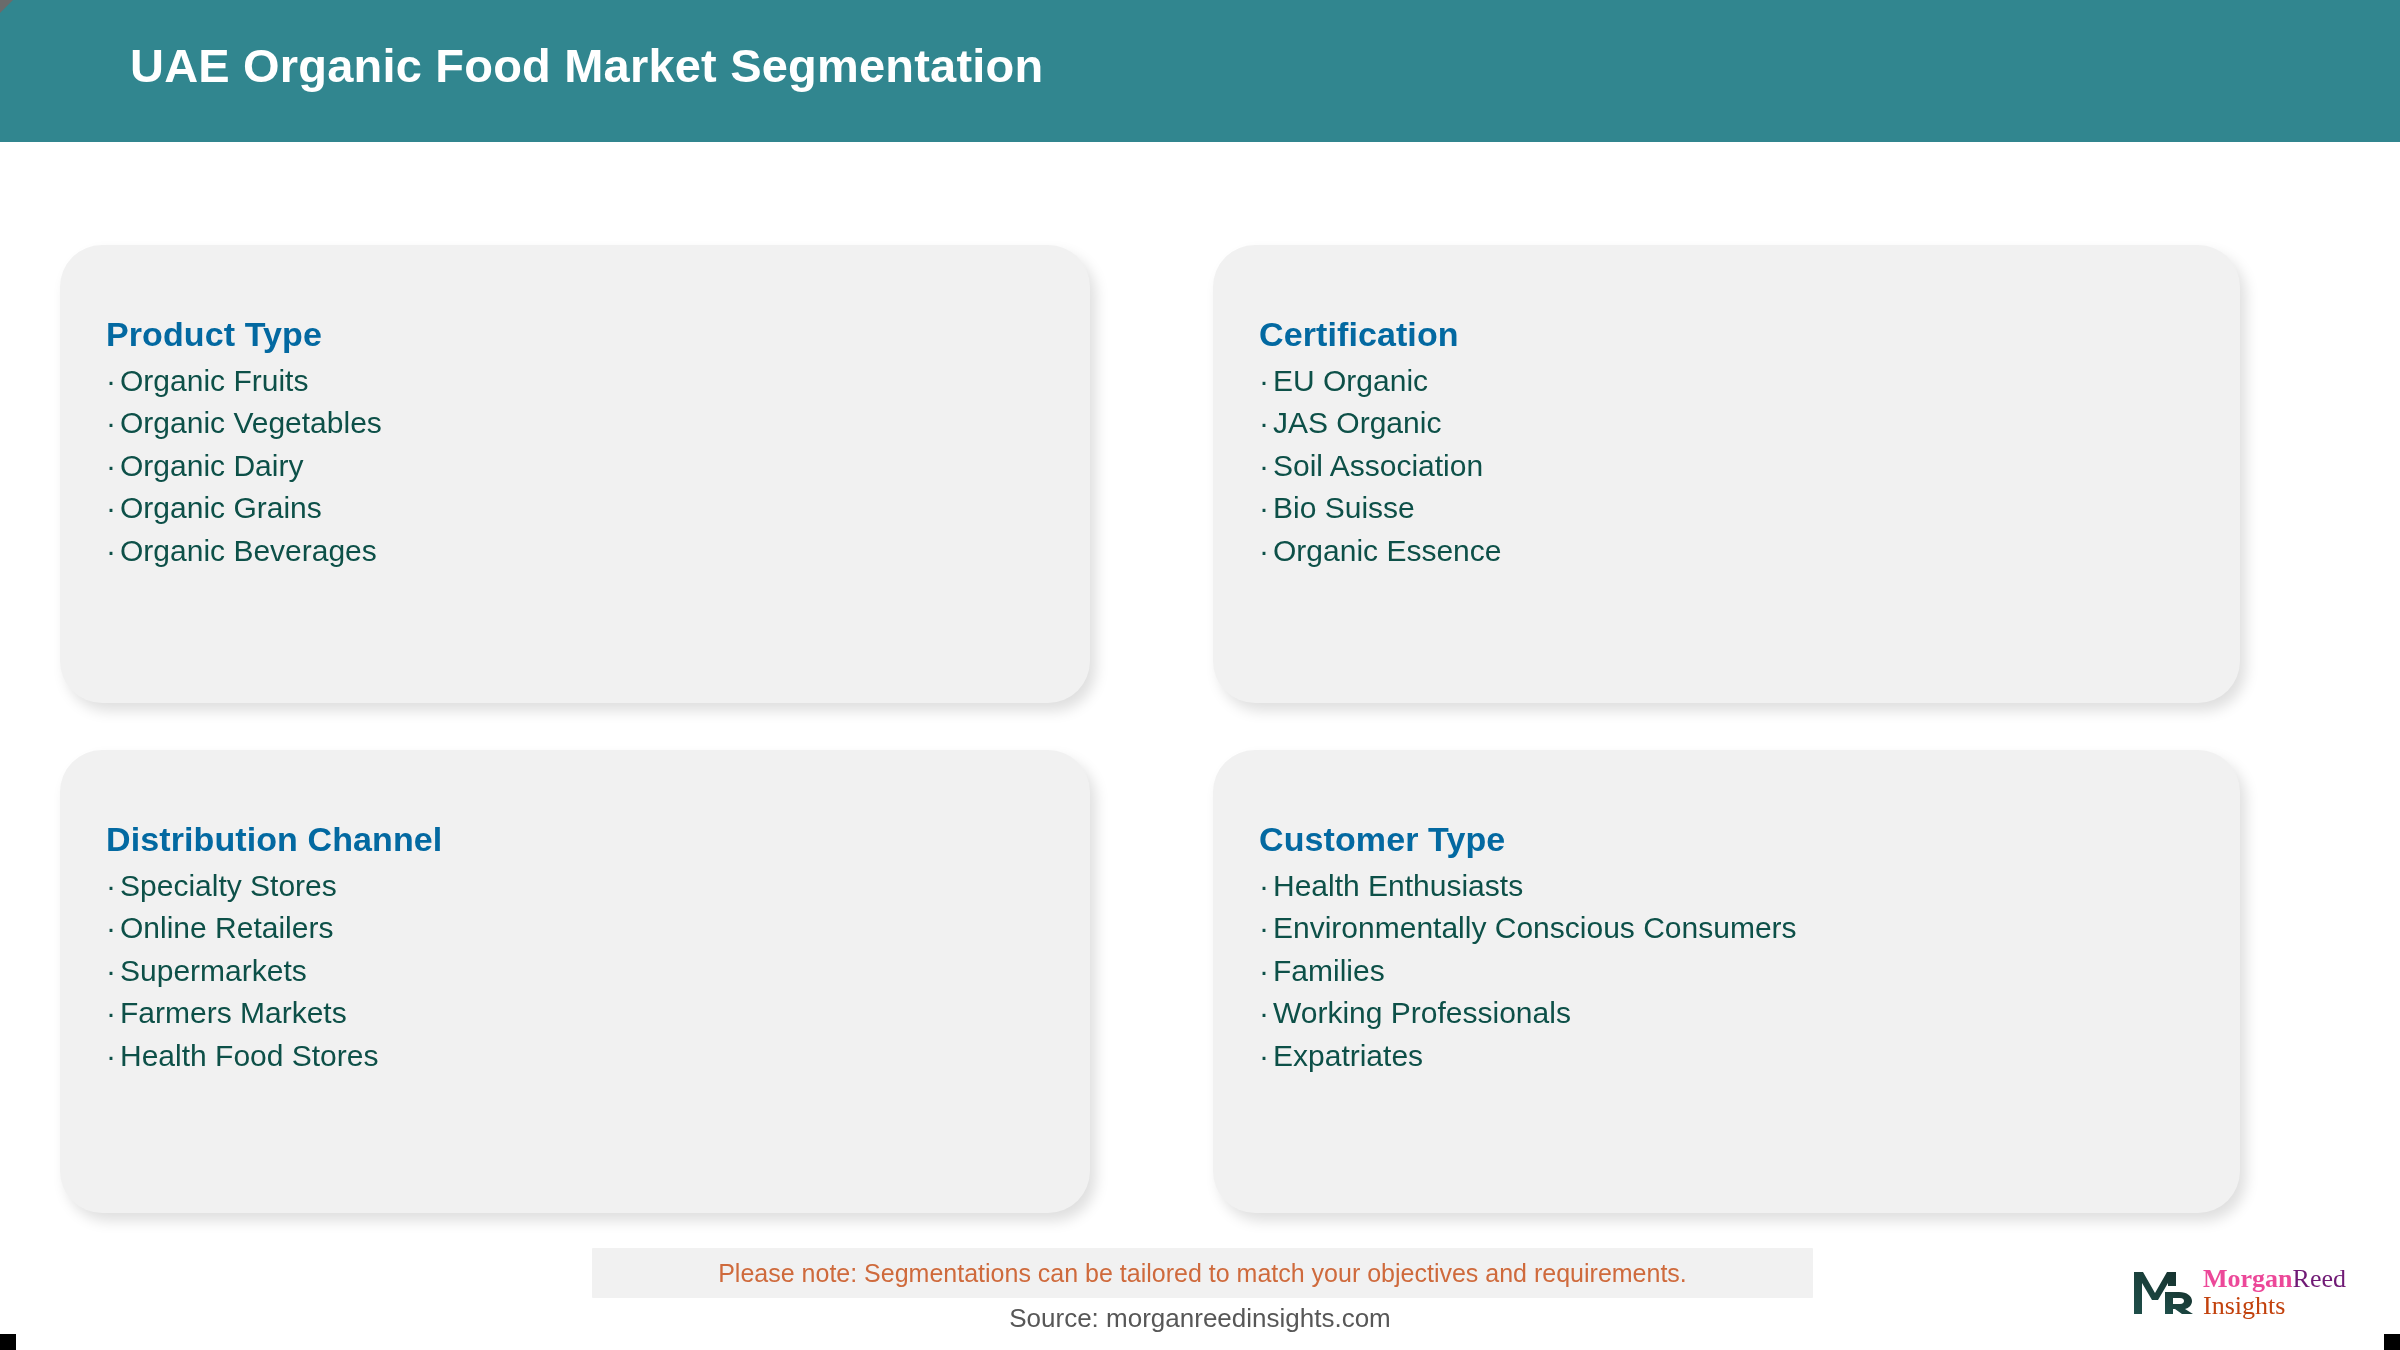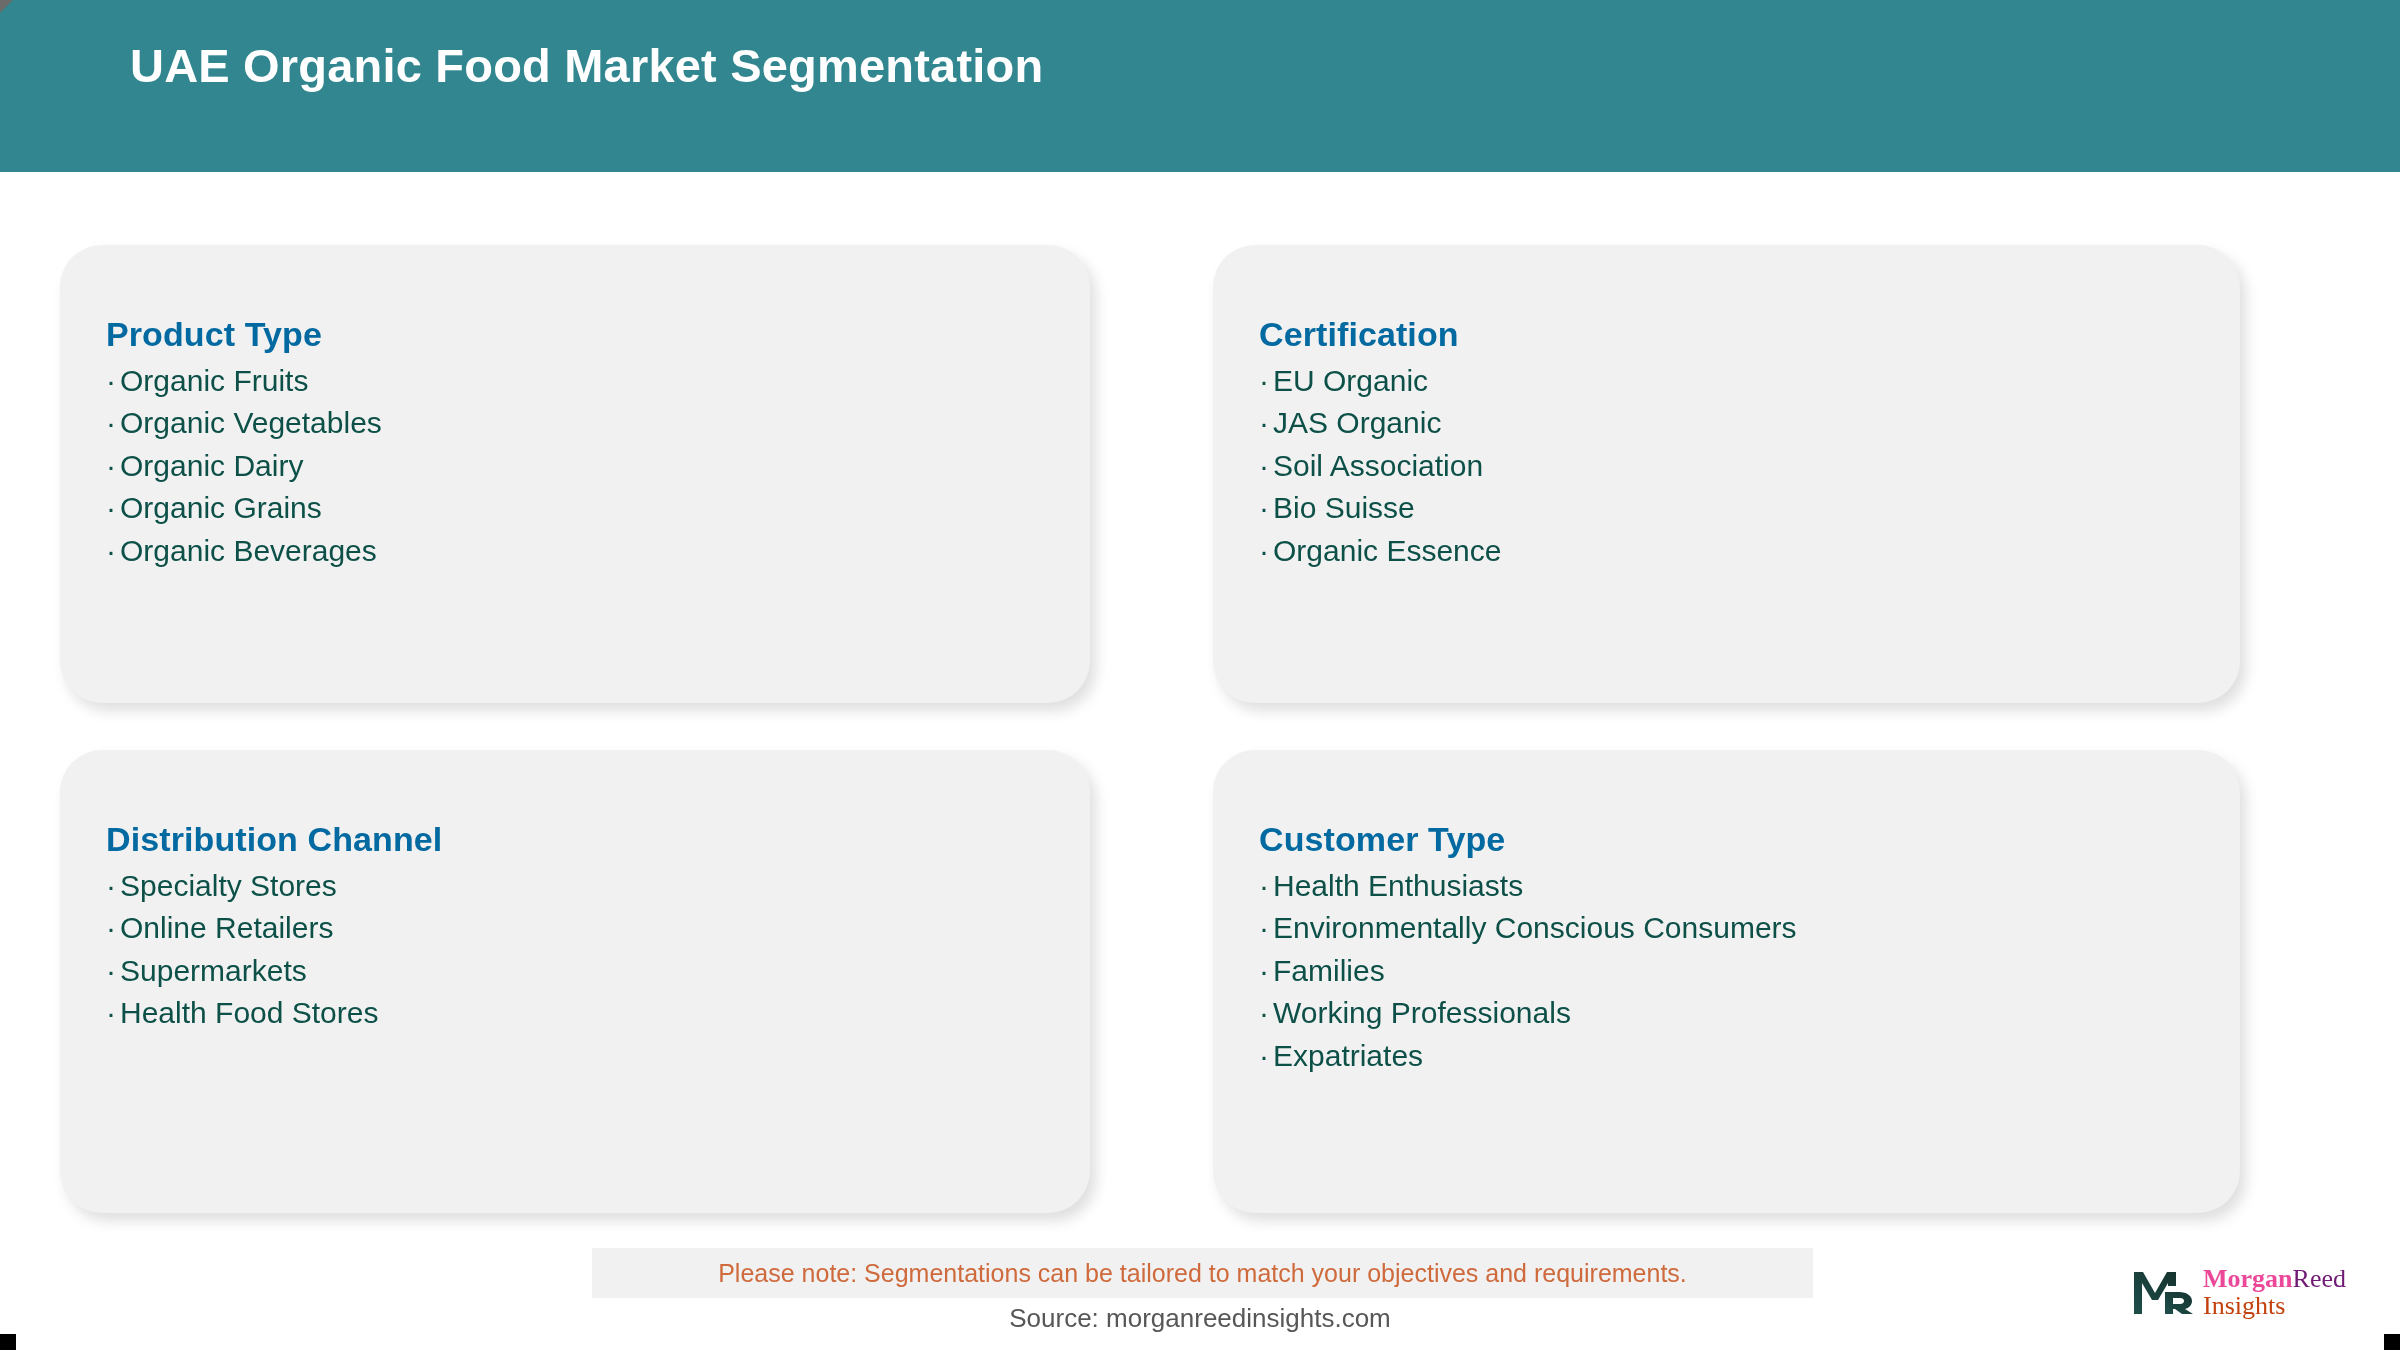--- a/index.html
+++ b/index.html
@@ -14,21 +14,21 @@
     overflow: hidden;
     font-family: "Liberation Sans", sans-serif;
     -webkit-font-smoothing: antialiased;
   }
 
   
   #header-bar {
     position: absolute;
     left: 0; top: 0;
     width: 2400px;
-    height: 172px;
+    height: 142px;
     background: #31868f;
     text-decoration: underline;
   }
   #page-title {
     position: absolute;
     left: 130px;
     top: 38px;
     font-size: 47px;
     font-weight: bold;
     color: #ffffff;
@@ -173,20 +173,21 @@
     <li><span class="bullet-dot">·</span><span>Organic Essence</span></li>
   </ul>
 </div>
 
 <div class="seg-card" id="card-distribution">
   <div class="card-heading">Distribution Channel</div>
   <ul class="card-list">
     <li><span class="bullet-dot">·</span><span>Specialty Stores</span></li>
     <li><span class="bullet-dot">·</span><span>Online Retailers</span></li>
     <li><span class="bullet-dot">·</span><span>Supermarkets</span></li>
+    <li><span class="bullet-dot">·</span><span>Farmers Markets</span></li>
     <li><span class="bullet-dot">·</span><span>Health Food Stores</span></li>
   </ul>
 </div>
 
 <div class="seg-card" id="card-customer-type">
   <div class="card-heading">Customer Type</div>
   <ul class="card-list">
     <li><span class="bullet-dot">·</span><span>Health Enthusiasts</span></li>
     <li><span class="bullet-dot">·</span><span>Environmentally Conscious Consumers</span></li>
     <li><span class="bullet-dot">·</span><span>Families</span></li>

